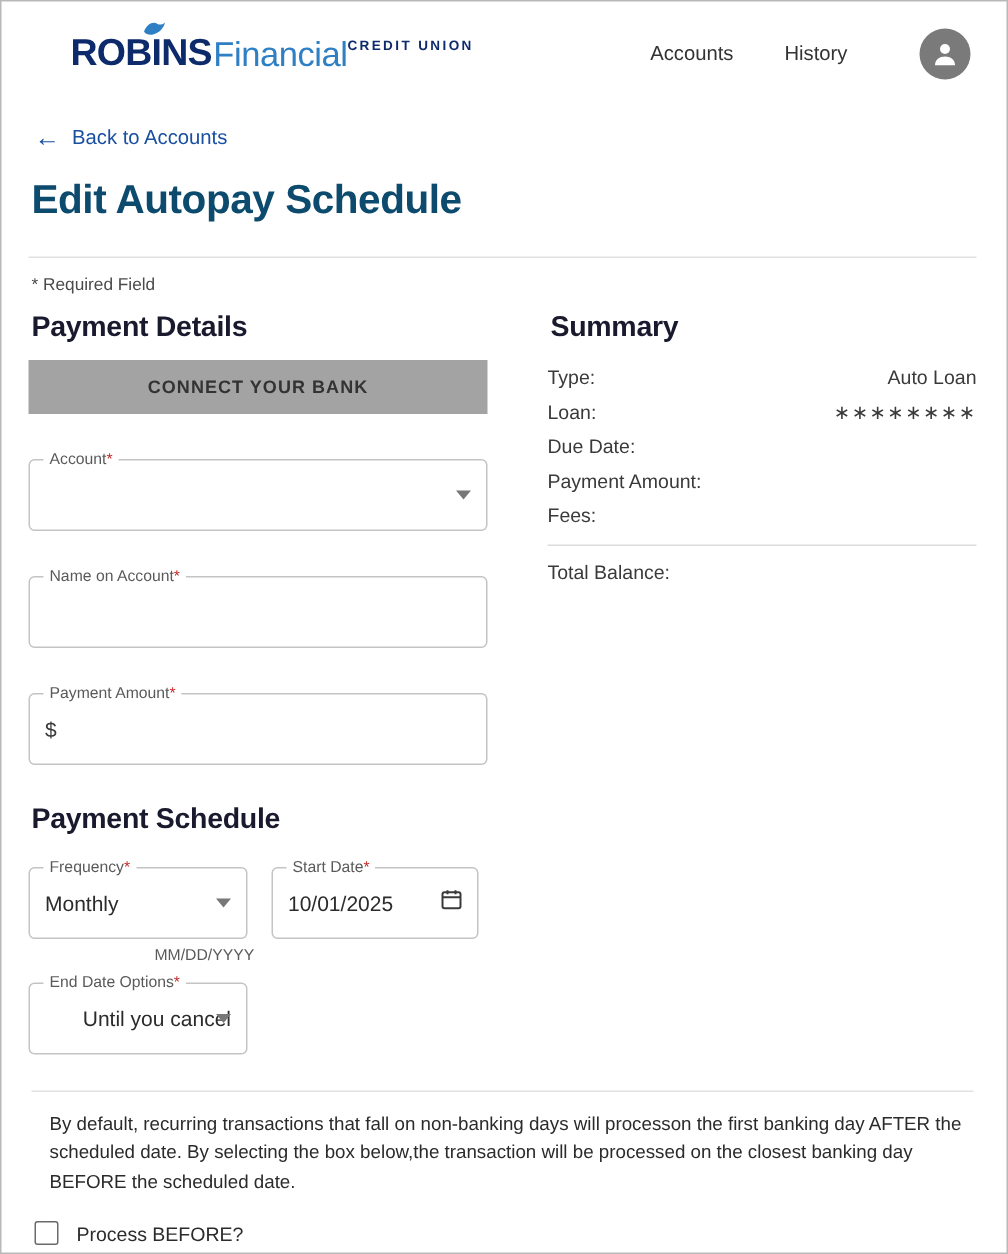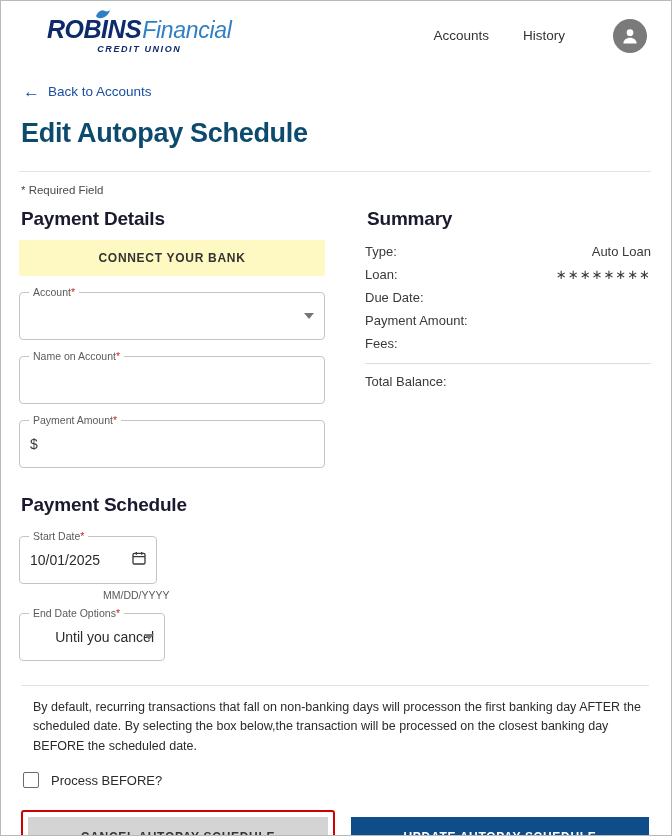--- a/index.html
+++ b/index.html
@@ -20,24 +20,23 @@
   
   .header {
     height: 70px;
     display: flex;
     align-items: center;
     padding: 0 24px 0 46px;
     border-bottom: 1px solid transparent;
   }
   .logo {
     display: flex;
-    flex-direction: column;
+    flex-direction: row;
     line-height: 1;
     user-select: none;
-    font-style: italic;
   }
   .logo-top {
     display: flex;
     align-items: flex-end;
     position: relative;
   }
   .logo-robins {
     font-size: 25px;
     font-weight: bold;
     color: #0d2a6b;
@@ -138,38 +137,38 @@
     font-weight: bold;
     color: #1a1a2e;
     margin: 6px 0 10px 2px;
     letter-spacing: -0.2px;
   }
 
   
   .connect-bank {
     width: 306px;
     height: 36px;
-    background: #fef9c3;
+    background: #a3a3a3;
     border: none;
     color: #333333;
     font-size: 12px;
     font-weight: bold;
     letter-spacing: 0.7px;
     cursor: pointer;
     font-family: "Liberation Sans", sans-serif;
   }
 
   
   .field {
     position: relative;
     width: 306px;
     height: 48px;
     border: 1px solid #c4c4c4;
     border-radius: 4px;
-    margin-top: 16px;
+    margin-top: 30px;
     background: #fff;
     display: flex;
     align-items: center;
     padding: 0 10px;
     cursor: text;
   }
   .field.small { width: 146px; }
   .field.date { width: 138px; }
   .field-label {
     position: absolute;
@@ -364,20 +363,27 @@
             <span>Payment Amount</span><span class="req-star">*</span>
           </span>
           <span class="dollar">$</span>
           <span class="field-value"></span>
         </div>
 
         
         <div class="section-title" style="margin-top:26px;">Payment Schedule</div>
 
         <div class="row">
+          <div class="field small" style="margin-top:10px;">
+            <span class="field-label">
+              <span>Frequency</span><span class="req-star">*</span>
+            </span>
+            <span class="field-value">Monthly</span>
+            <span class="caret"></span>
+          </div>
 
           <div class="field date" style="margin-top:10px;">
             <span class="field-label">
               <span>Start Date</span><span class="req-star">*</span>
             </span>
             <span class="field-value">10/01/2025</span>
             <span class="cal-icon">
               <svg width="16" height="16" viewBox="0 0 24 24" fill="none" stroke="#3a3a3a" stroke-width="2">
                   <rect x="3" y="5" width="18" height="16" rx="2"></rect>
                   <path d="M3 10h18M8 3v4M16 3v4"></path>

